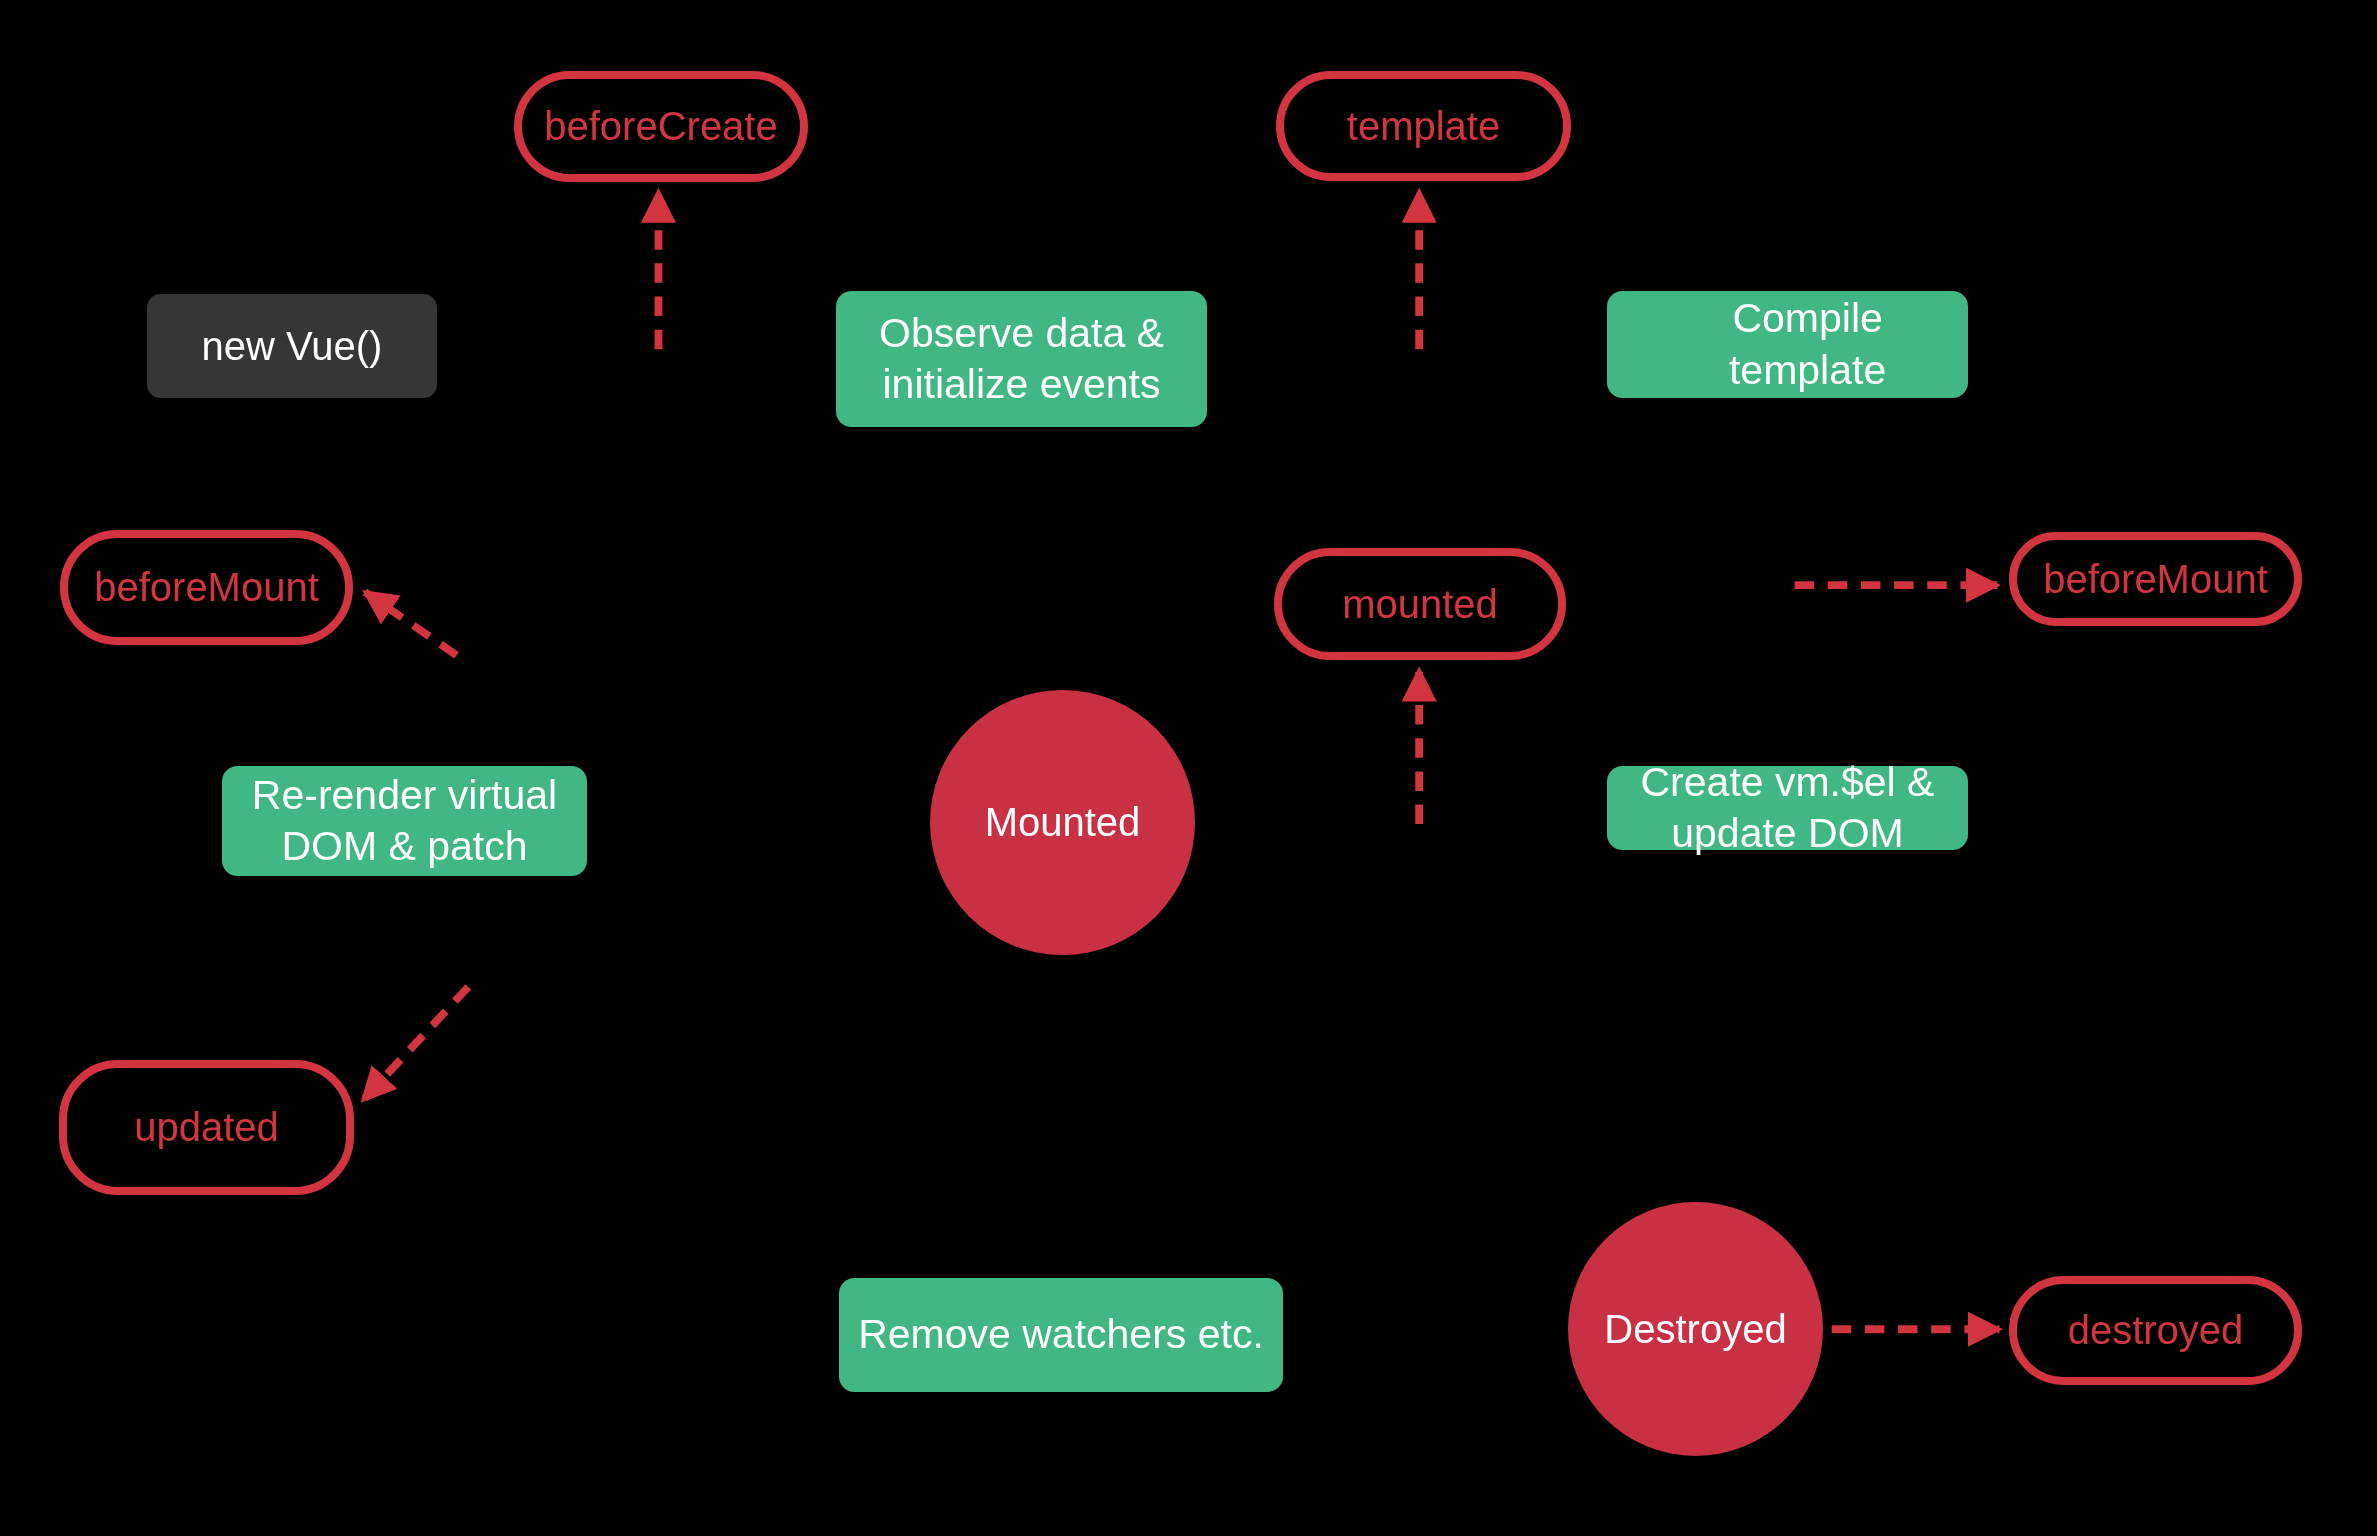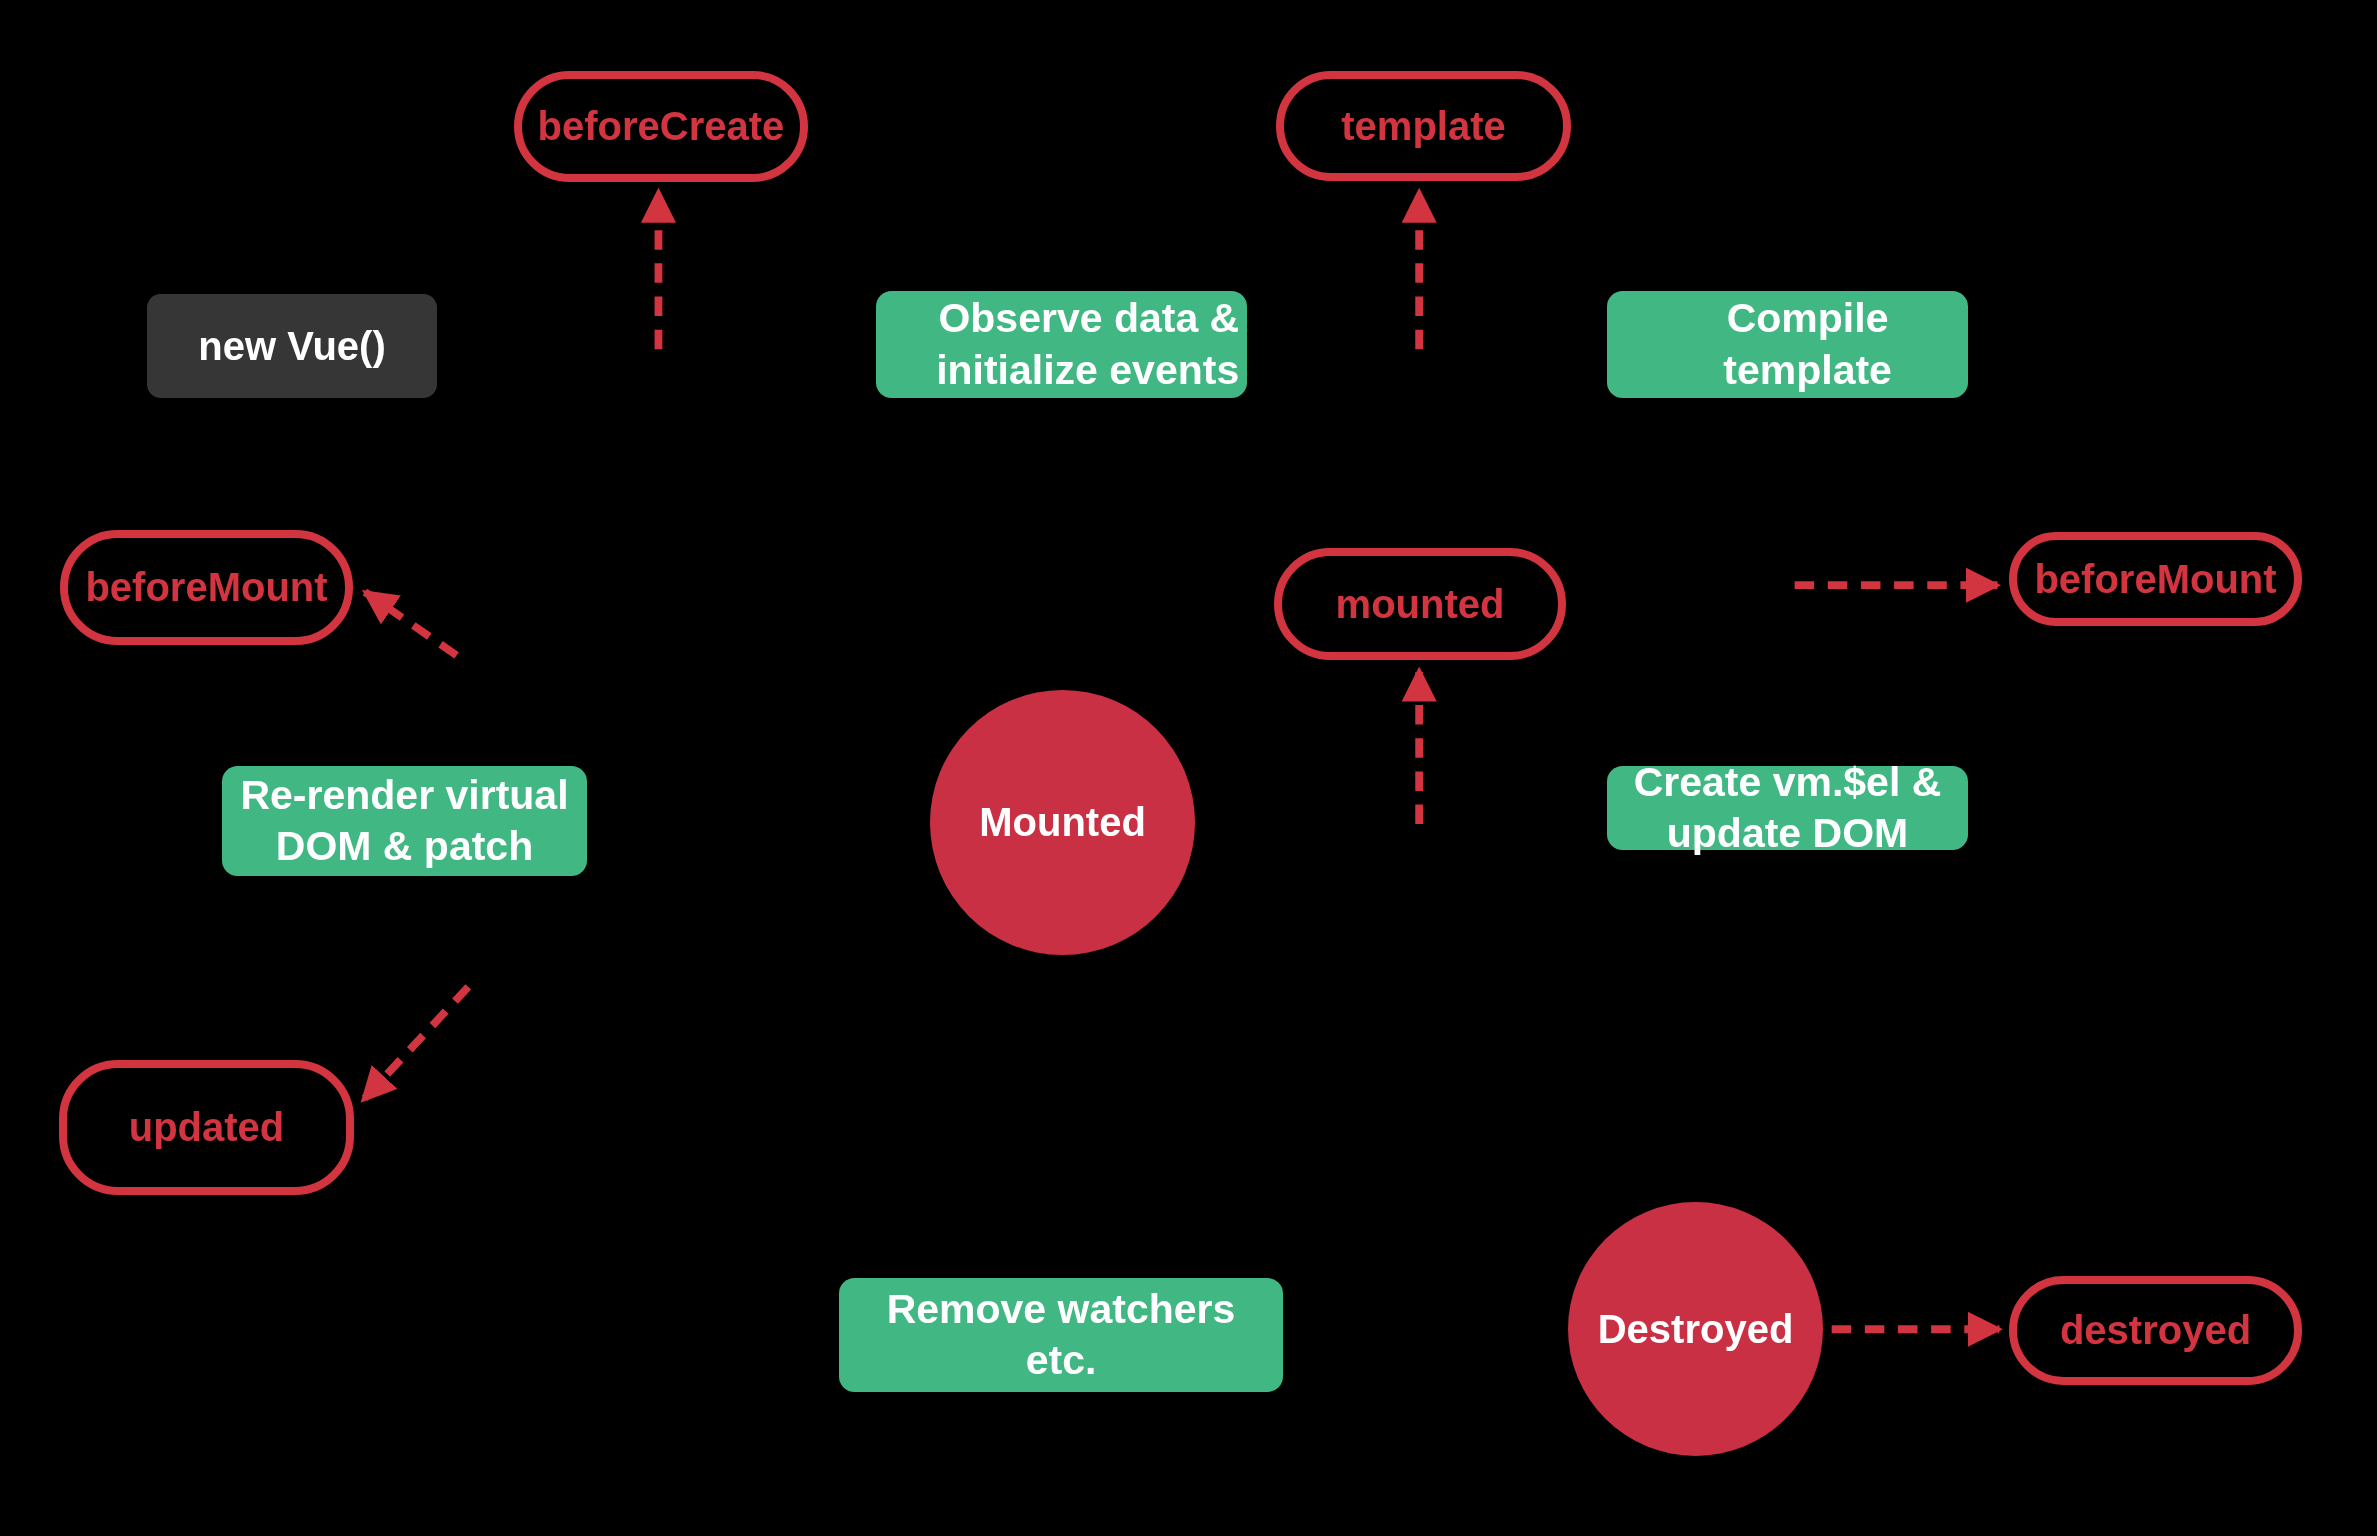--- a/index.html
+++ b/index.html
@@ -29,21 +29,21 @@
     fill: none;
   }
   .arrowhead-shape { fill: var(--red); }
 
   .node {
     position: absolute;
     display: flex;
     align-items: center;
     justify-content: center;
     text-align: center;
-    font-weight: bold;
+    font-weight: normal;
   }
   .pill {
     border: 8.8px solid var(--red);
     border-radius: 59px;
     color: var(--red);
     font-size: 40px;
     background: transparent;
   }
   .box {
     background: var(--green);
@@ -62,21 +62,21 @@
   .circle {
     background: var(--red-fill);
     color: var(--white);
     border-radius: 50%;
     font-size: 40px;
   }
 
   #n-before-create   { left: 514px;  top: 71px;   width: 294px; height: 111px; }
   #n-created         { left: 1276px; top: 71px;   width: 295px; height: 110px; }
   #n-new-vue         { left: 147px;  top: 294px;  width: 290px; height: 104px; }
-  #n-observe         { left: 876px;  top: 291px;  width: 371px; height: 107px; text-align: right; }
+  #n-observe         { left: 836px;  top: 291px;  width: 371px; height: 136px; }
   #n-compile         { left: 1607px; top: 291px;  width: 361px; height: 107px; padding-left: 48px; }
   #n-before-update   { left: 60px;   top: 530px;  width: 293px; height: 115px; }
   #n-mounted-hook    { left: 1274px; top: 548px;  width: 292px; height: 112px; }
   #n-before-mount    { left: 2009px; top: 532px;  width: 293px; height: 94px; }
   #n-rerender        { left: 222px;  top: 766px;  width: 365px; height: 110px; }
   #n-mounted-state   { left: 930px;  top: 690px;  width: 265px; height: 265px; }
   #n-create-vm       { left: 1607px; top: 766px;  width: 361px; height: 84px; }
   #n-updated         { left: 59px;   top: 1060px; width: 295px; height: 135px; }
   #n-remove-watchers { left: 839px;  top: 1278px; width: 444px; height: 114px; }
   #n-destroyed-state { left: 1568px; top: 1202px; width: 255px; height: 254px; }

